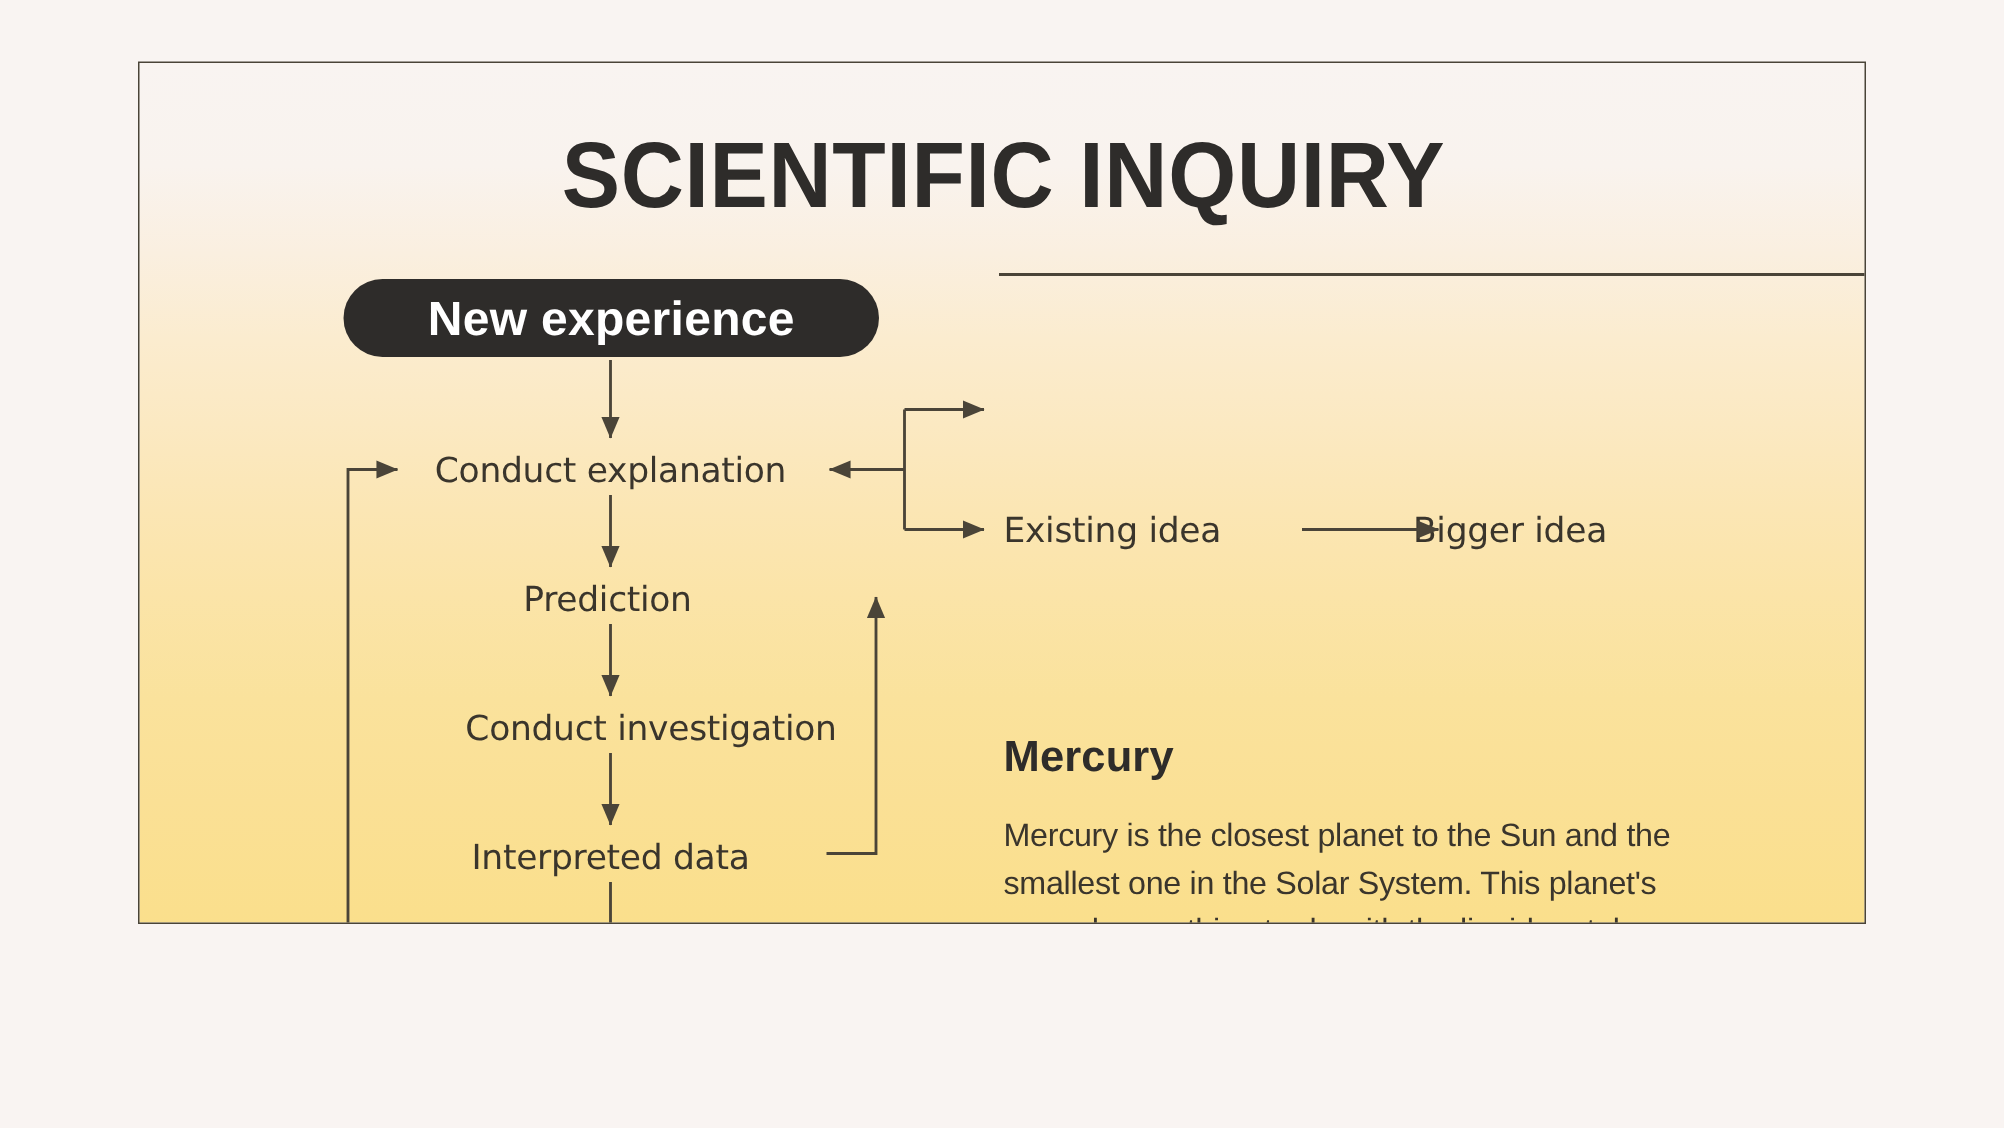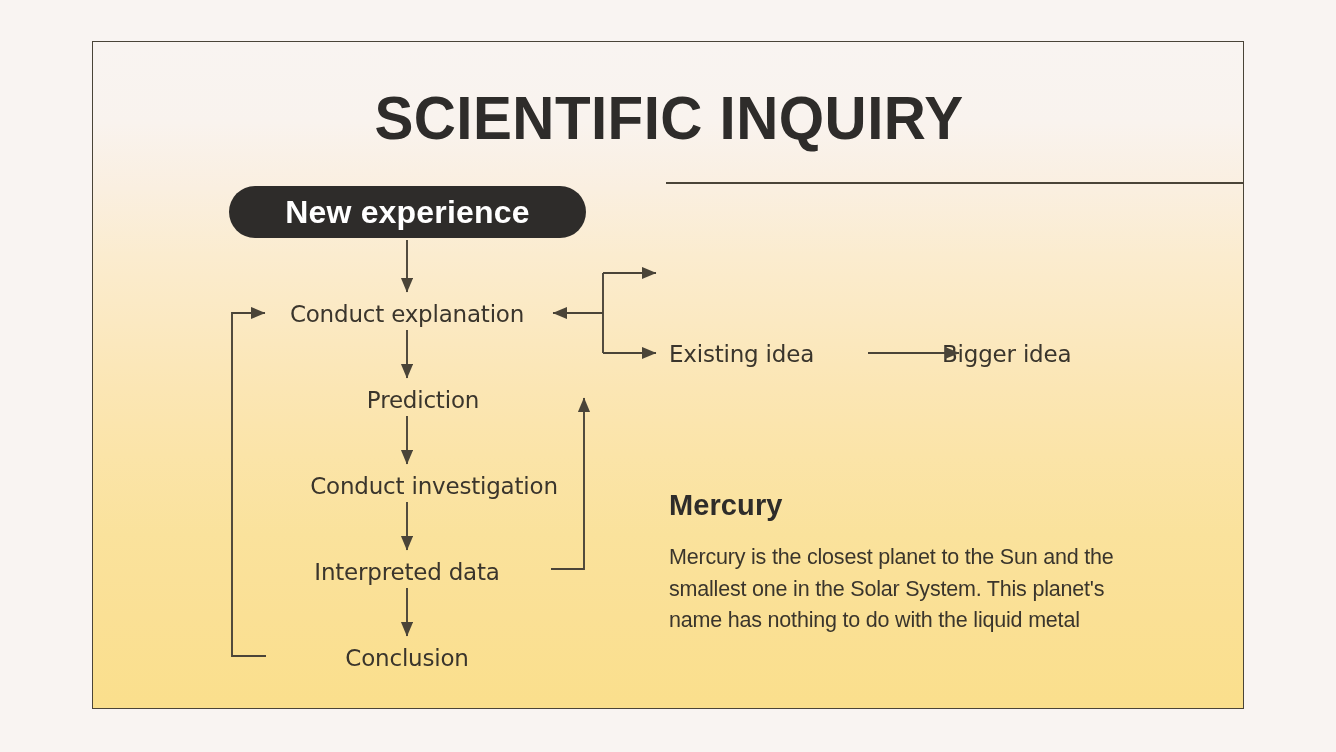--- a/index.html
+++ b/index.html
@@ -14,21 +14,21 @@
     font-family: "Liberation Sans", sans-serif;
     overflow: hidden;
   }
 
   
   #slide {
     position: absolute;
     left: 92px;
     top: 41px;
     width: 1152px;
-    height: 668px;
+    height: 575px;
     box-sizing: border-box;
     border: 1.6px solid #4a4438;
     background: linear-gradient(to bottom,
         #f9f4f1 0%,
         #f9f3ee 12%,
         #faefe0 22%,
         #fbeccf 32%,
         #fbe9c2 42%,
         #fbe6b4 52%,
         #fbe4a8 62%,
@@ -141,21 +141,21 @@
   <div id="title">SCIENTIFIC INQUIRY</div>
 
   <div id="divider"></div>
 
   <div id="pill">
     <span>New experience</span>
   </div>
 
   <div class="node" style="left:314px; top:259px;">Conduct explanation</div>
 
-  <div class="node" style="left:330px; top:345px;">Prediction</div>
+  <div class="node" style="left:312px; top:345px;">Prediction</div>
 
   <div class="node" style="left:314px; top:431px;margin-left:27px;">Conduct investigation</div>
 
   <div class="node" style="left:314px; top:517px;">Interpreted data</div>
 
   <div class="node" style="left:314px; top:603px;">Conclusion</div>
 
 
   <div class="node left-anchor" style="left:576px; top:299px;">Existing idea</div>
 

